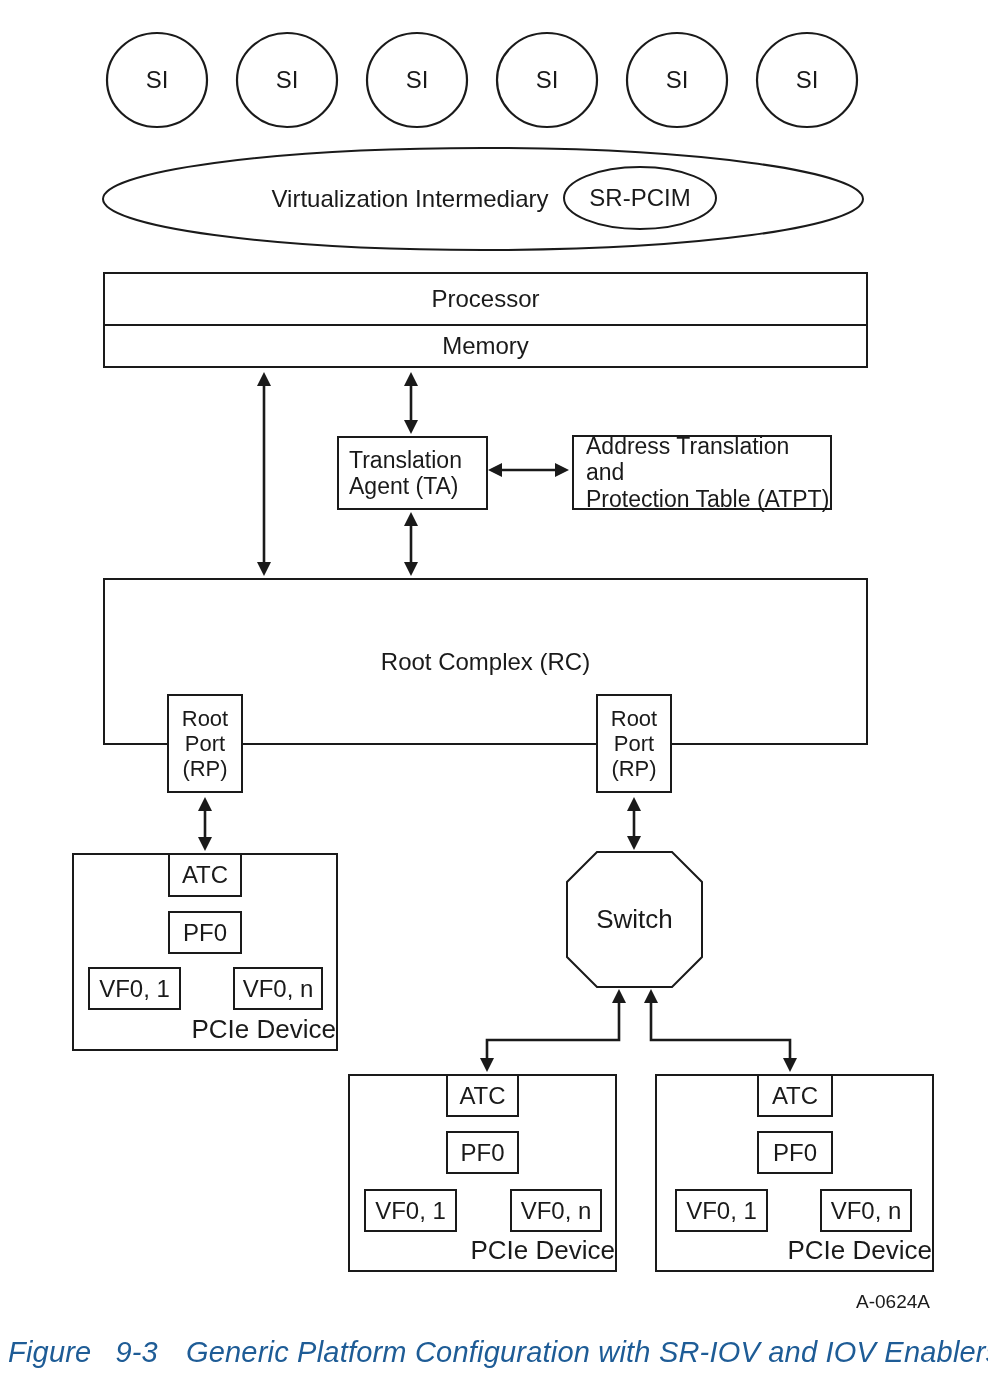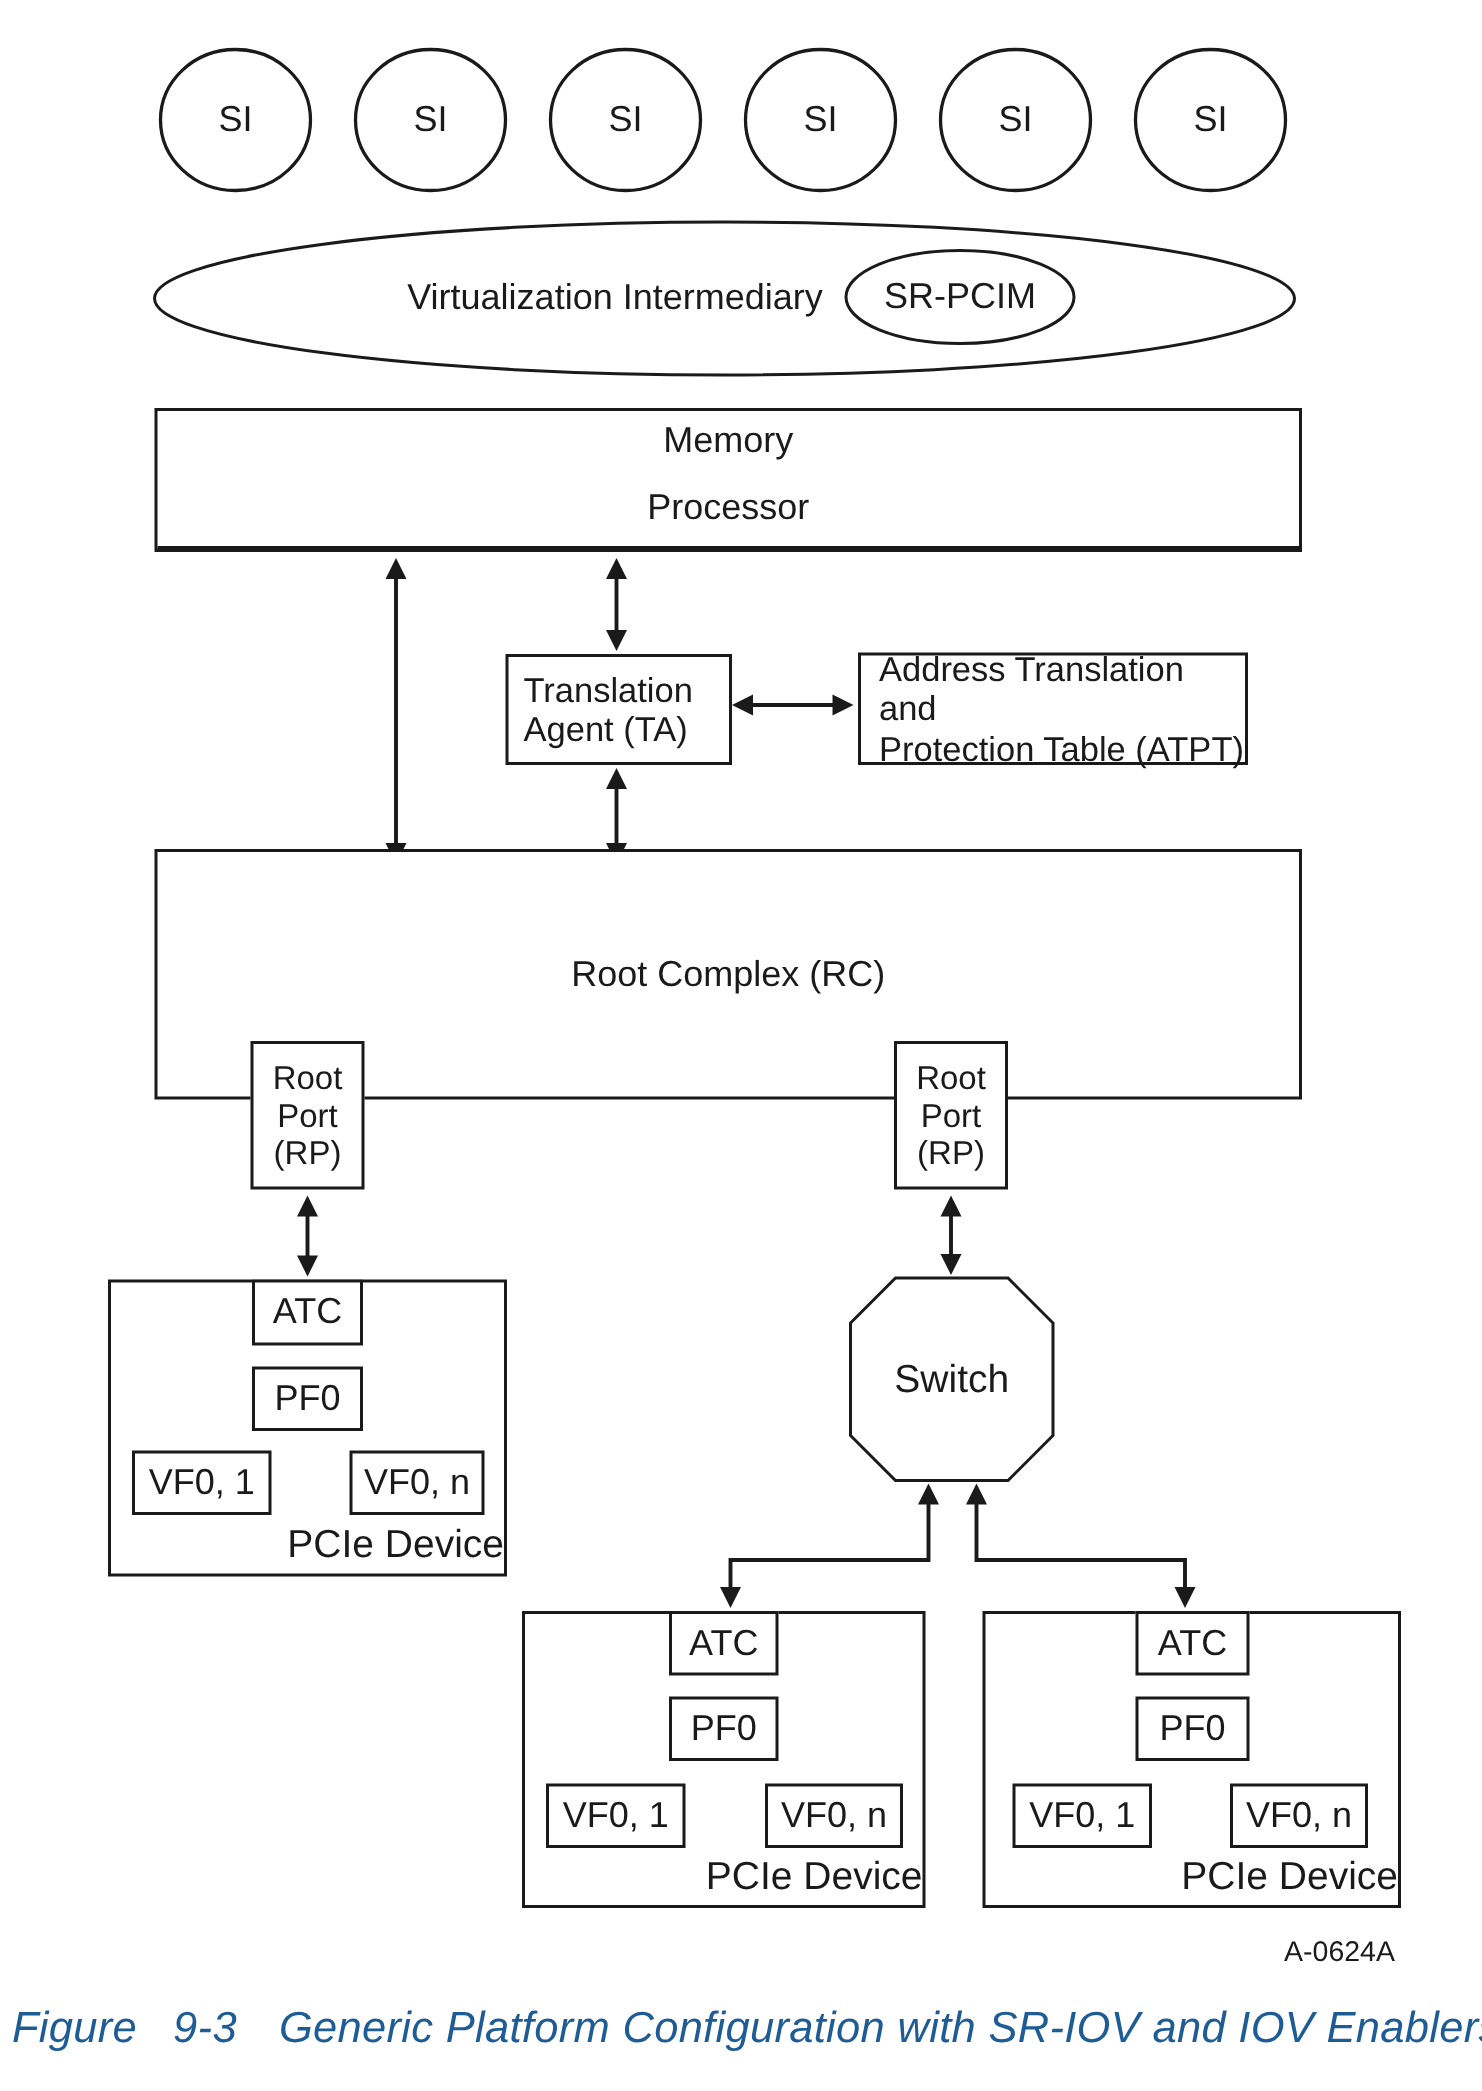--- a/index.html
+++ b/index.html
@@ -118,43 +118,43 @@
   <div class="lbl" style="left:237px;top:62px;width:100px;height:36px;">SI</div>
   <div class="lbl" style="left:367px;top:62px;width:100px;height:36px;">SI</div>
   <div class="lbl" style="left:497px;top:62px;width:100px;height:36px;">SI</div>
   <div class="lbl" style="left:627px;top:62px;width:100px;height:36px;">SI</div>
   <div class="lbl" style="left:757px;top:62px;width:100px;height:36px;">SI</div>
 
   <div class="lbl" style="left:255px;top:183px;width:310px;height:32px;">Virtualization Intermediary</div>
   <div class="lbl" style="left:572px;top:182px;width:136px;height:32px;">SR-PCIM</div>
 
   <div class="box rows" style="left:103px;top:272px;width:765px;height:96px;">
+    <div class="row divider" style="height:50px;">
+      <span>Processor</span>
+    </div>
     <div class="row" style="flex:1;">
       <span>Memory</span>
-    </div>
-    <div class="row divider" style="height:50px;">
-      <span>Processor</span>
     </div>
   </div>
 
   <div class="box left-text" style="left:337px;top:436px;width:151px;height:74px;font-size:23px;padding-left:10px;">
     <div style="text-align:left;">
       <div>Translation</div>
       <div>Agent (TA)</div>
     </div>
   </div>
 
   <div class="box left-text" style="left:572px;top:435px;width:260px;height:75px;font-size:23px;padding-left:12px;">
     <div style="text-align:left;">
       <div>Address Translation and</div>
       <div>Protection Table (ATPT)</div>
     </div>
   </div>
 
-  <div class="box" style="left:103px;top:566px;width:765px;height:167px;">
+  <div class="box" style="left:103px;top:578px;width:765px;height:167px;">
     <span>Root Complex (RC)</span>
   </div>
 
   <div class="box rp" style="left:167px;top:694px;width:76px;height:99px;">
     <span>Root</span>
     <span>Port</span>
     <span>(RP)</span>
   </div>
   <div class="box rp" style="left:596px;top:694px;width:76px;height:99px;">
     <span>Root</span>

